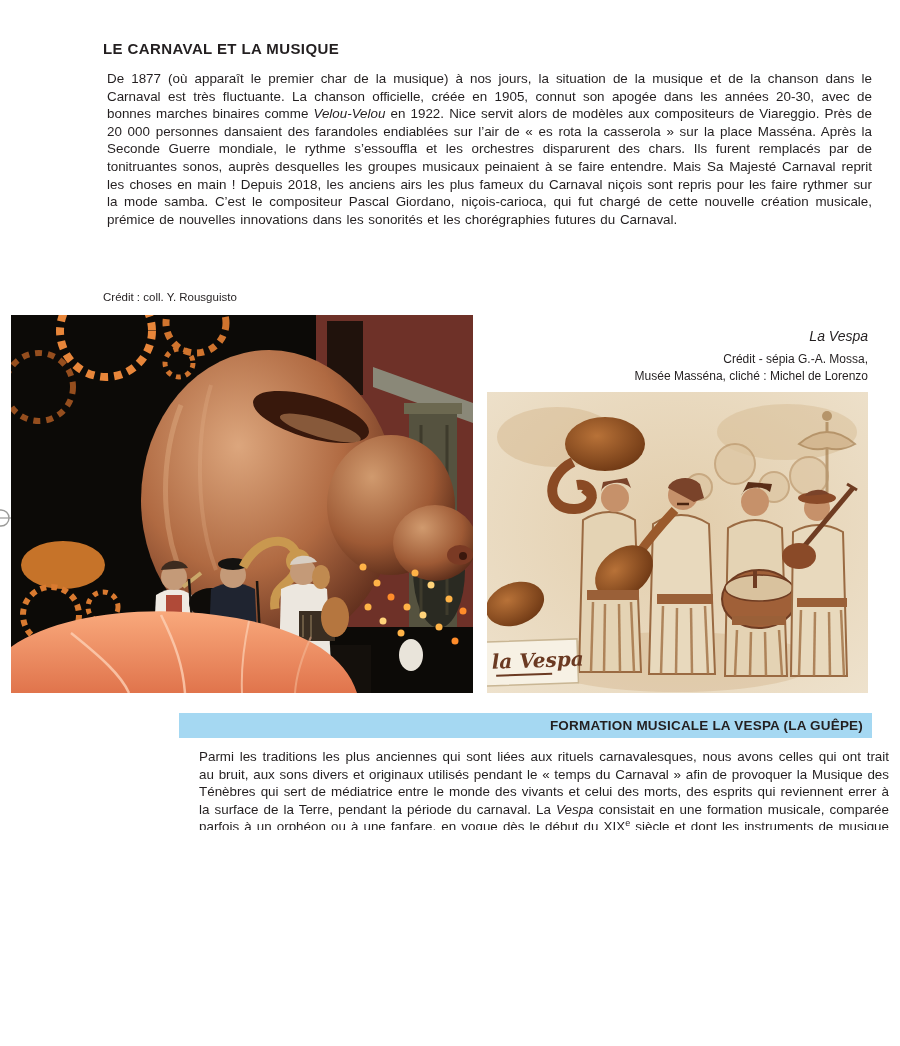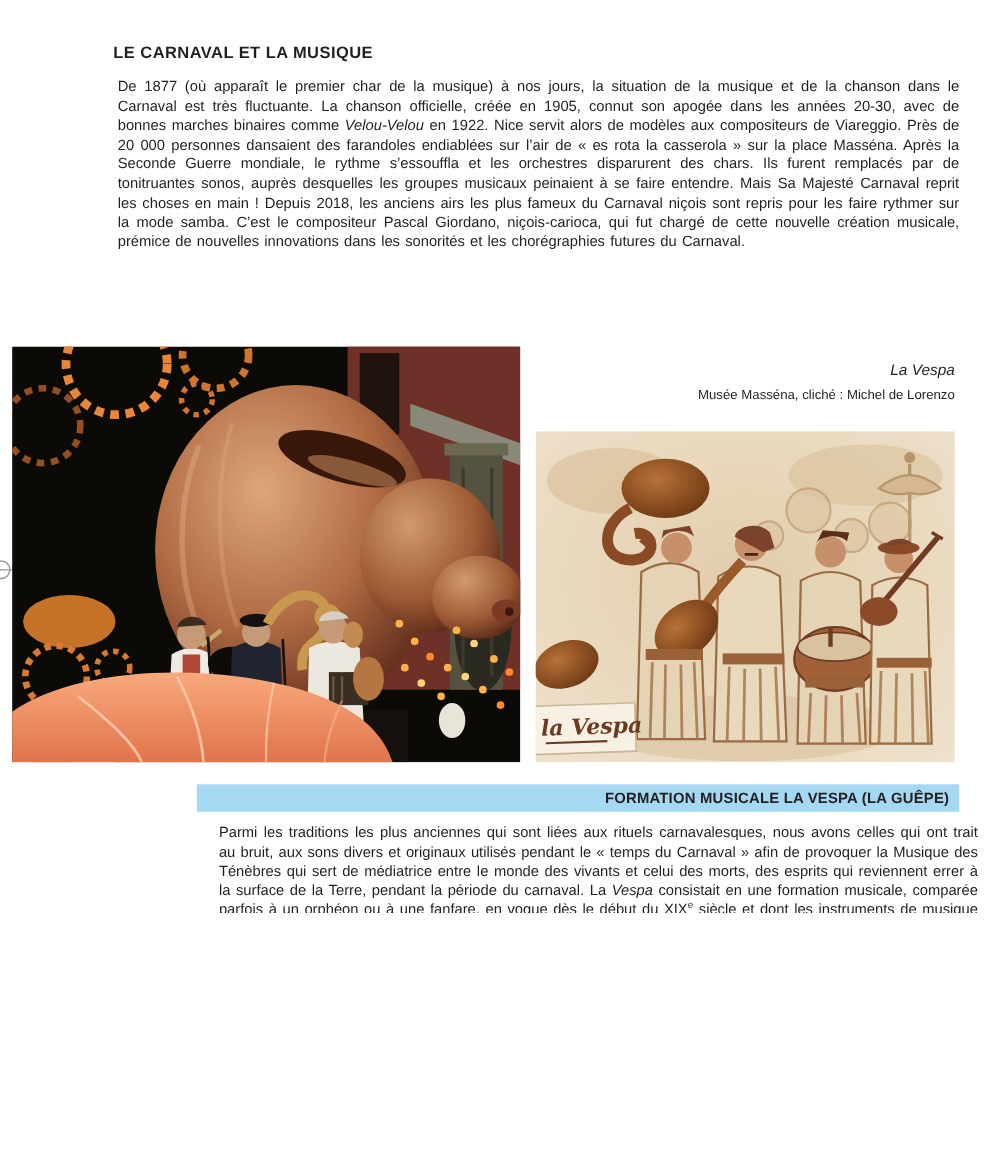--- a/index.html
+++ b/index.html
@@ -38,20 +38,21 @@
 </style>
 </head>
 <body>
 
 <div class="page">
 
   <h1 class="heading">LE CARNAVAL ET LA MUSIQUE</h1>
 
   <p class="body-text intro">De 1877 (où apparaît le premier char de la musique) à nos jours, la situation de la musique et de la chanson dans le Carnaval est très fluctuante. La chanson officielle, créée en 1905, connut son apogée dans les années 20-30, avec de bonnes marches binaires comme <i>Velou-Velou</i> en 1922. Nice servit alors de modèles aux compositeurs de Viareggio. Près de 20 000 personnes dansaient des farandoles endiablées sur l’air de « es rota la casserola » sur la place Masséna. Après la Seconde Guerre mondiale, le rythme s’essouffla et les orchestres disparurent des chars. Ils furent remplacés par de tonitruantes sonos, auprès desquelles les groupes musicaux peinaient à se faire entendre. Mais Sa Majesté Carnaval reprit les choses en main ! Depuis 2018, les anciens airs les plus fameux du Carnaval niçois sont repris pour les faire rythmer sur la mode samba. C’est le compositeur Pascal Giordano, niçois-carioca, qui fut chargé de cette nouvelle création musicale, prémice de nouvelles innovations dans les sonorités et les chorégraphies futures du Carnaval.</p>
 
+  <p class="photo-credit">Crédit :  coll. Y. Rousguisto</p>
 
   <svg class="reg-mark" width="16" height="30" viewBox="0 0 16 30">
     <circle cx="1" cy="15" r="8" fill="none" stroke="#9a9a98" stroke-width="1.4"></circle>
     <line x1="-10" y1="15" x2="13" y2="15" stroke="#9a9a98" stroke-width="1.2"></line>
   </svg>
 
   <figure class="left-photo">
     <svg width="462" height="378" viewBox="0 0 462 378">
       <defs>
         <radialGradient id="gourdG" cx="38%" cy="32%" r="75%">
@@ -157,20 +158,21 @@
       <path d="M0,378 L0,332 C45,300 130,290 205,300 C275,309 332,332 346,378 Z" fill="url(#pumpG)"></path>
       <path d="M60,318 C90,342 110,360 118,378" fill="none" stroke="#fcd0b4" stroke-width="2.5" opacity="0.8"></path>
       <path d="M150,300 C165,330 172,352 174,378" fill="none" stroke="#fcd0b4" stroke-width="2.5" opacity="0.8"></path>
       <path d="M238,306 C232,334 230,356 231,378" fill="none" stroke="#fcd0b4" stroke-width="2" opacity="0.7"></path>
       <path d="M300,322 C290,344 285,362 284,378" fill="none" stroke="#f4b894" stroke-width="2" opacity="0.6"></path>
     </svg>
   </figure>
 
   <div class="vespa-caption">
     <p class="title">La Vespa</p>
+    <p class="cr">Crédit - sépia G.-A. Mossa,</p>
     <p class="cr">Musée Masséna, cliché : Michel de Lorenzo</p>
   </div>
 
   <figure class="right-photo">
     <svg width="381" height="301" viewBox="0 0 381 301">
       <defs>
         <radialGradient id="washG" cx="50%" cy="45%" r="75%">
           <stop offset="0%" stop-color="#e2cdab"></stop>
           <stop offset="100%" stop-color="#eee2cd"></stop>
         </radialGradient>

